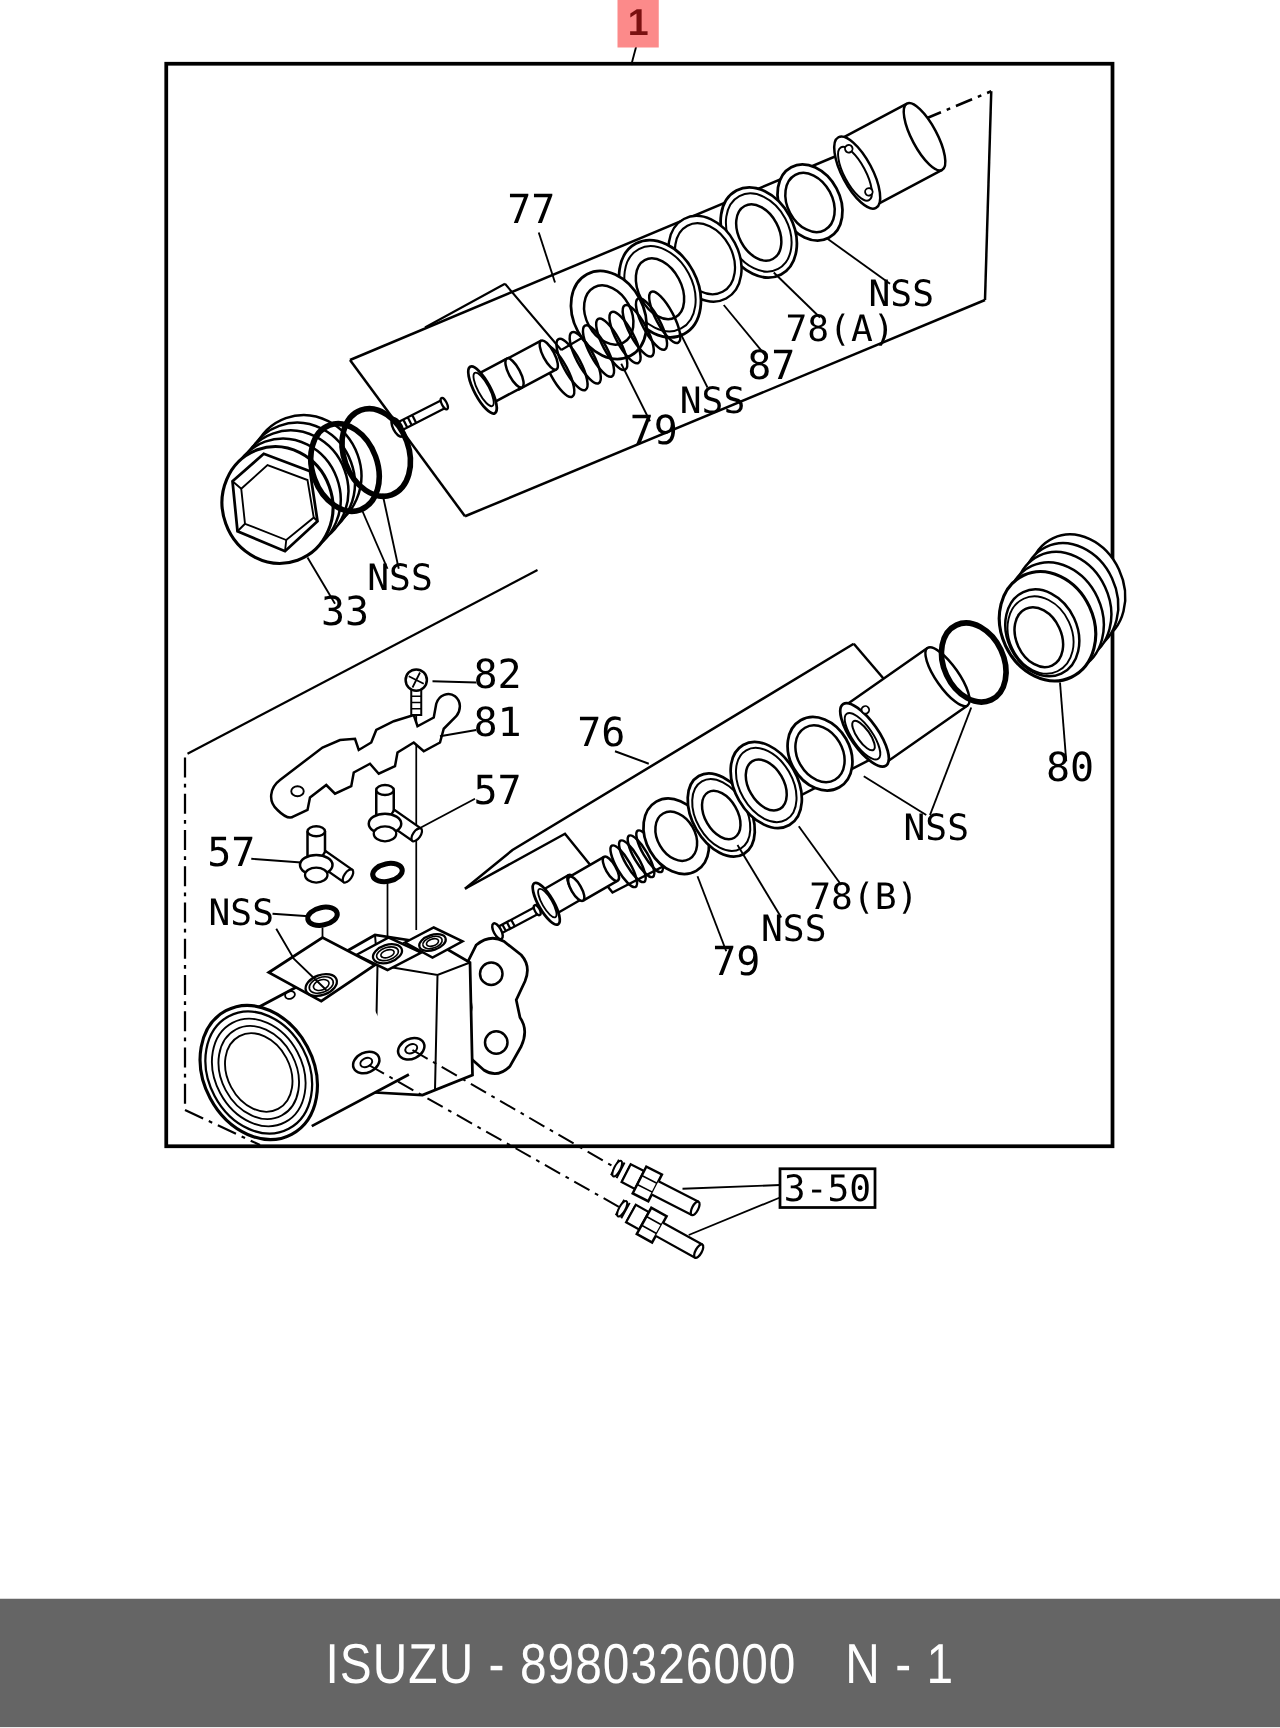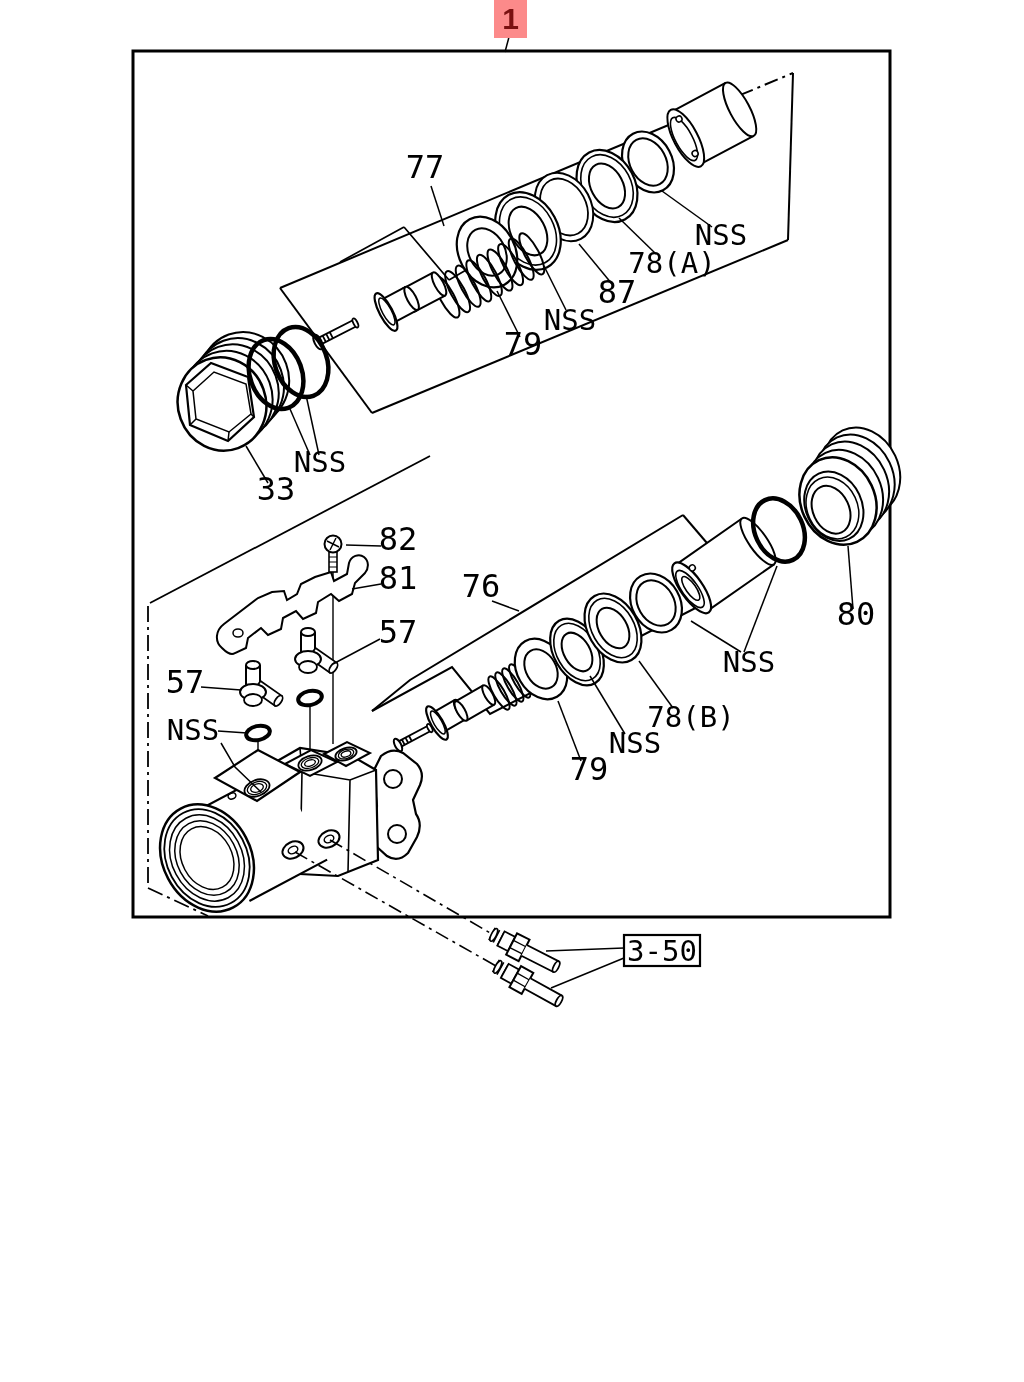--- a/index.html
+++ b/index.html
@@ -378,13 +378,20 @@
         <text x="749" y="672" text-anchor="middle" font-size="29" class="lbl">NSS</text>
         <text x="691" y="727" text-anchor="middle" font-size="29" class="lbl">78(B)</text>
         <text x="635" y="753" text-anchor="middle" font-size="29" class="lbl">NSS</text>
         <text x="589" y="780" text-anchor="middle" font-size="32" class="lbl">79</text>
         <text x="662" y="961" text-anchor="middle" font-size="29" class="lbl">3-50</text>
       </g>
   </svg>
 
   <div class="callout" style="background: rgb(252, 138, 138); color: rgb(122, 16, 16);">1</div>
 
+  <div class="footer" style="background: rgb(101, 101, 101); color: rgb(255, 255, 255);">
+    <div class="footer-text">
+      <span>ISUZU - 8980326000</span>
+      <span class="gap"></span>
+      <span>N - 1</span>
+    </div>
+  </div>
 </div>
 
 </body></html>

